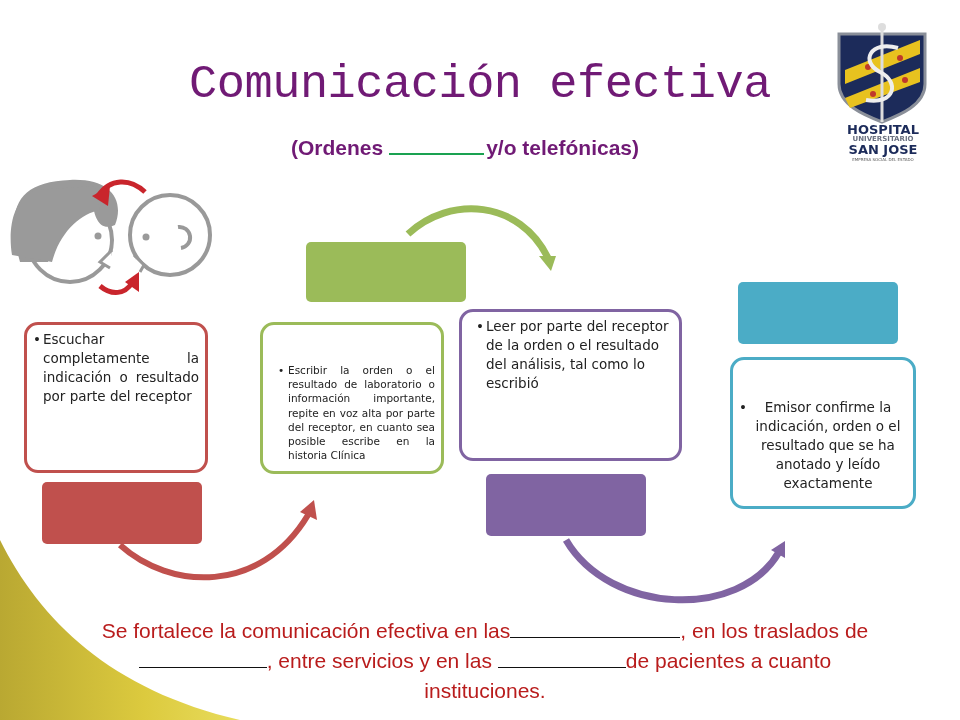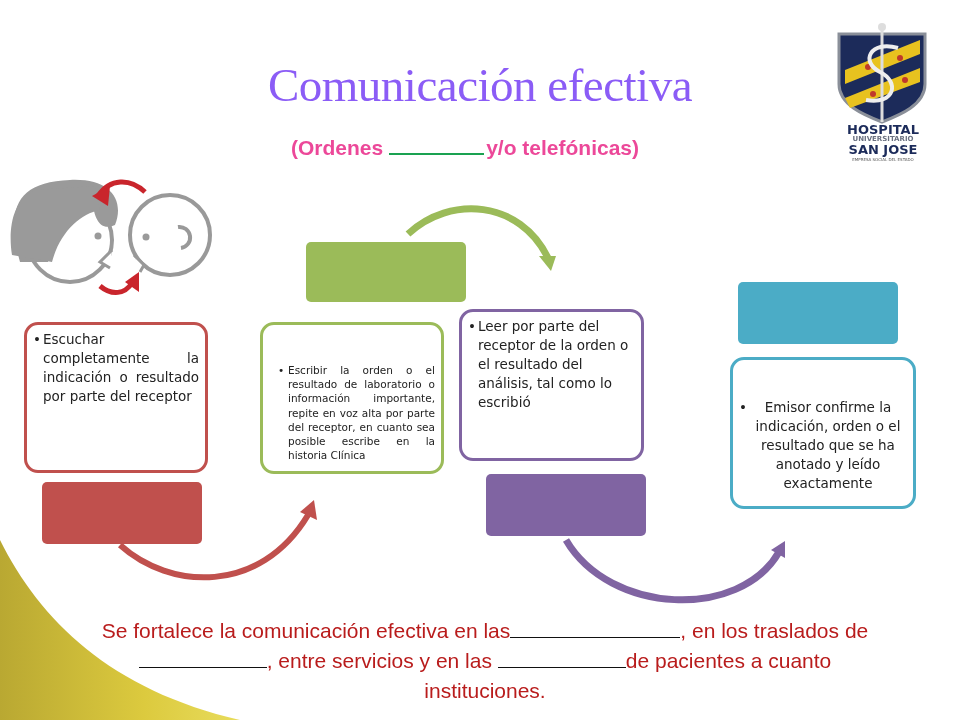--- a/index.html
+++ b/index.html
@@ -1,20 +1,20 @@
 <!DOCTYPE html>
 <html><head>
 <meta charset="utf-8">
 <style>
   html, body { margin:0; padding:0; }
   body { width:960px; height:720px; position:relative; overflow:hidden; background:#ffffff; font-family:"Liberation Sans", sans-serif; }
   .abs { position:absolute; }
   #bg-svg { position:absolute; left:0; top:0; width:960px; height:720px; }
-  .title { left:0; width:960px; top:58px; text-align:center; font-family:Liberation Serif, serif; font-size:47px; color:#8b5cf6; letter-spacing:-0.5px; }
-  .subtitle { left:0; width:930px; top:135px; text-align:center; font-size:21px; font-weight:bold; color:#ec4899; }
+  .title { left:0; width:960px; top:58px; text-align:center; font-family:Liberation Mono, monospace; font-size:47px; color:#701a75; letter-spacing:-0.5px; }
+  .subtitle { left:0; width:930px; top:135px; text-align:center; font-size:21px; font-weight:bold; color:#701a75; }
   .subtitle .blank { display:inline-block; width:95px; border-bottom:2px solid #1aa251; margin:0 2px 0 6px; height:18px; vertical-align:baseline; }
   .card { background:#fff; border-radius:14px; box-sizing:border-box; font-family:"DejaVu Sans", sans-serif; color:#222; }
   .card ul { margin:0; padding:0; list-style:none; }
   .card li { position:relative; padding-left:10px; }
   .card li::before { content:"\2022"; position:absolute; left:0; top:0; }
   .justify { text-align:justify; }
   .bar { border-radius:5px; }
   .bottom-text { left:40px; width:890px; top:616px; text-align:center; font-size:21px; line-height:30px; color:#b91c1c; }
   .bottom-text .u { display:inline-block; border-bottom:1.5px solid #111; height:20px; vertical-align:baseline; }
 </style>
@@ -97,21 +97,21 @@
 </div>
 <div class="abs bar" style="left:42px; top:482px; width:160px; height:62px; background:#c0504d;"></div>
 
 <div class="abs bar" style="left:306px; top:242px; width:160px; height:60px; background:#9bbb59;"></div>
 <div class="abs card justify" style="left:260px; top:322px; width:184px; height:152px; border:3px solid #9bbb59; padding:38px 6px 0 15px; font-size:10.5px; line-height:14.2px;">
   <ul>
       <li>Escribir la orden o el resultado de laboratorio o información importante, repite en voz alta por parte del receptor, en cuanto sea posible escribe en la historia Clínica</li>
     </ul>
 </div>
 
-<div class="abs card" style="left:459px; top:309px; width:185px; height:152px; border:3px solid #8064a2; padding:5px 6px 0 6px; font-size:13.5px; line-height:19px;">
+<div class="abs card" style="left:459px; top:309px; width:223px; height:152px; border:3px solid #8064a2; padding:5px 6px 0 14px; font-size:13.5px; line-height:19px;">
   <ul>
       <li>Leer por parte del receptor de la orden o el resultado del análisis, tal como lo escribió</li>
     </ul>
 </div>
 <div class="abs bar" style="left:486px; top:474px; width:160px; height:62px; background:#8064a2;"></div>
 
 <div class="abs bar" style="left:738px; top:282px; width:160px; height:62px; background:#4bacc6;"></div>
 <div class="abs card" style="left:730px; top:357px; width:186px; height:152px; border:3px solid #4bacc6; padding:38px 6px 16px 6px; font-size:13.5px; line-height:19px;text-align:center;">
   <ul>
       <li>Emisor confirme la indicación, orden o el resultado que se ha anotado y leído exactamente</li>

